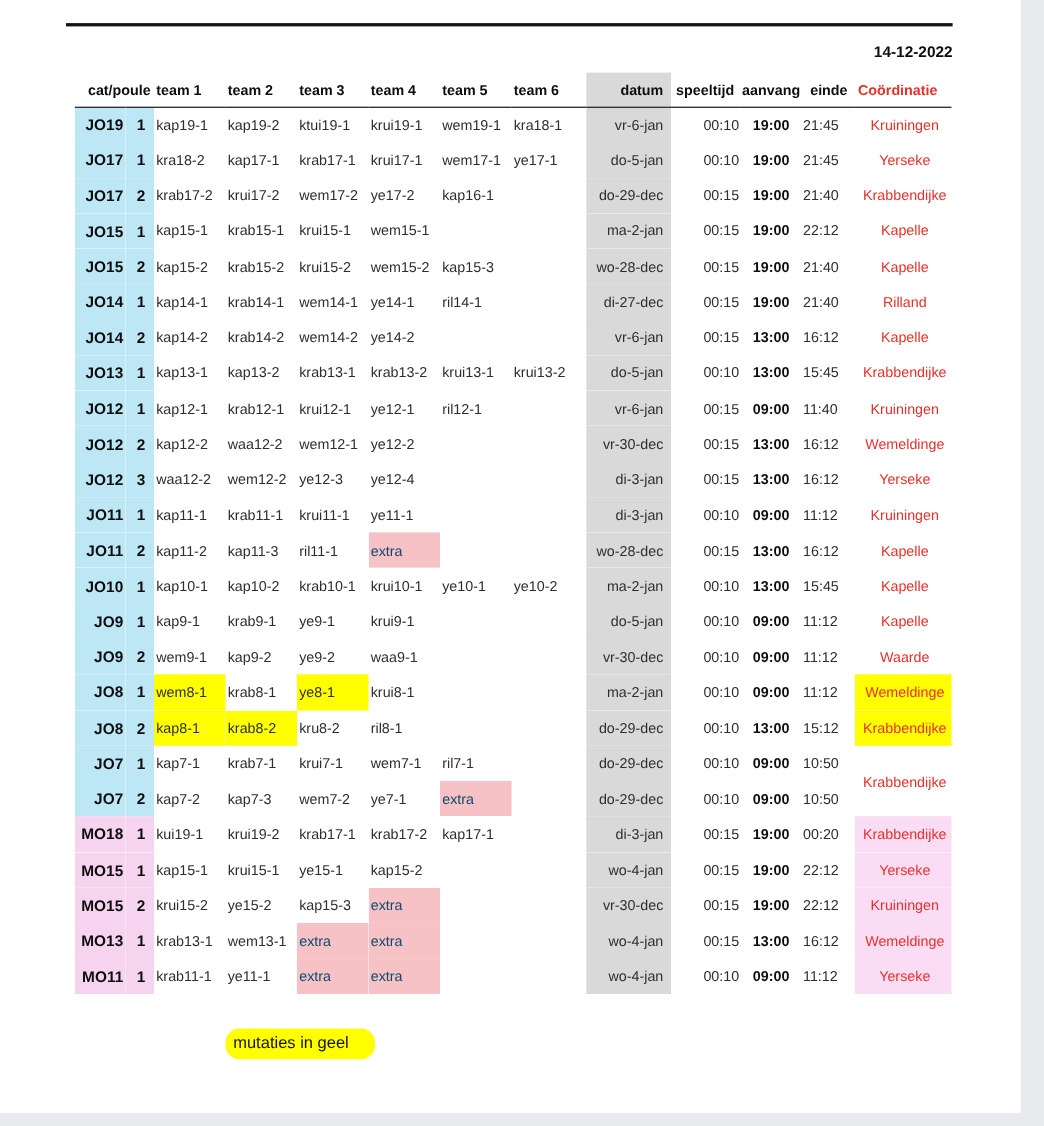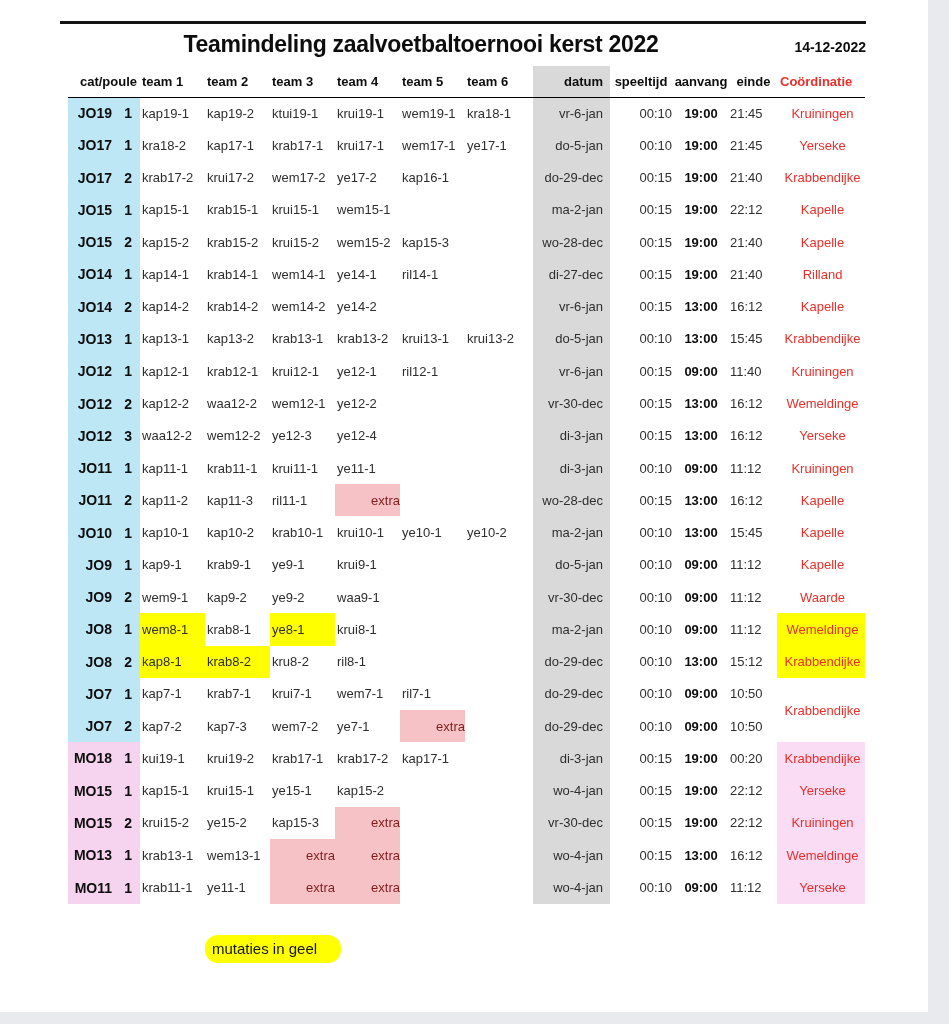--- a/index.html
+++ b/index.html
@@ -65,34 +65,33 @@
   td.datum { text-align: right; padding-right: 7px; background: #d9d9d9; }
   td.spt   { text-align: right; }
   td.aan   { text-align: center; font-weight: bold; color: #0d0d0d; }
   td.ein   { text-align: left; }
   td.coord { text-align: center; padding-left: 3px; color: #e8302a; }
 
   td.bg-jo { background: #bee7f6; }
   td.bg-mo { background: #f6d3ee; }
   td.mo-coord { background: #fadcf5; }
   td.hl-yellow { background: #ffff00; }
-  td.hl-extra  { background: #f6c2c5; color: #7f1d1d; text-align: right; }
+  td.hl-extra  { background: #f6c2c5; color: #0c4a6e; }
 
   .footer-note {
     position: absolute; left: 205px; top: 935px;
     background: #ffff00; color: #141414;
     font-size: 15px; padding: 5px 24px 6px 7px; border-radius: 13px;
   }
 </style>
 </head>
 <body>
 
 <div class="page">
   <div class="rule rule-top"></div>
-  <div class="doc-title">Teamindeling zaalvoetbaltoernooi kerst 2022</div>
   <div class="doc-date">14-12-2022</div>
 
   <table class="sched">
     <colgroup>
       <col class="c-cat">
         <col class="c-poule">
       <col class="c-team">
         <col class="c-team">
         <col class="c-team">
         <col class="c-team">

